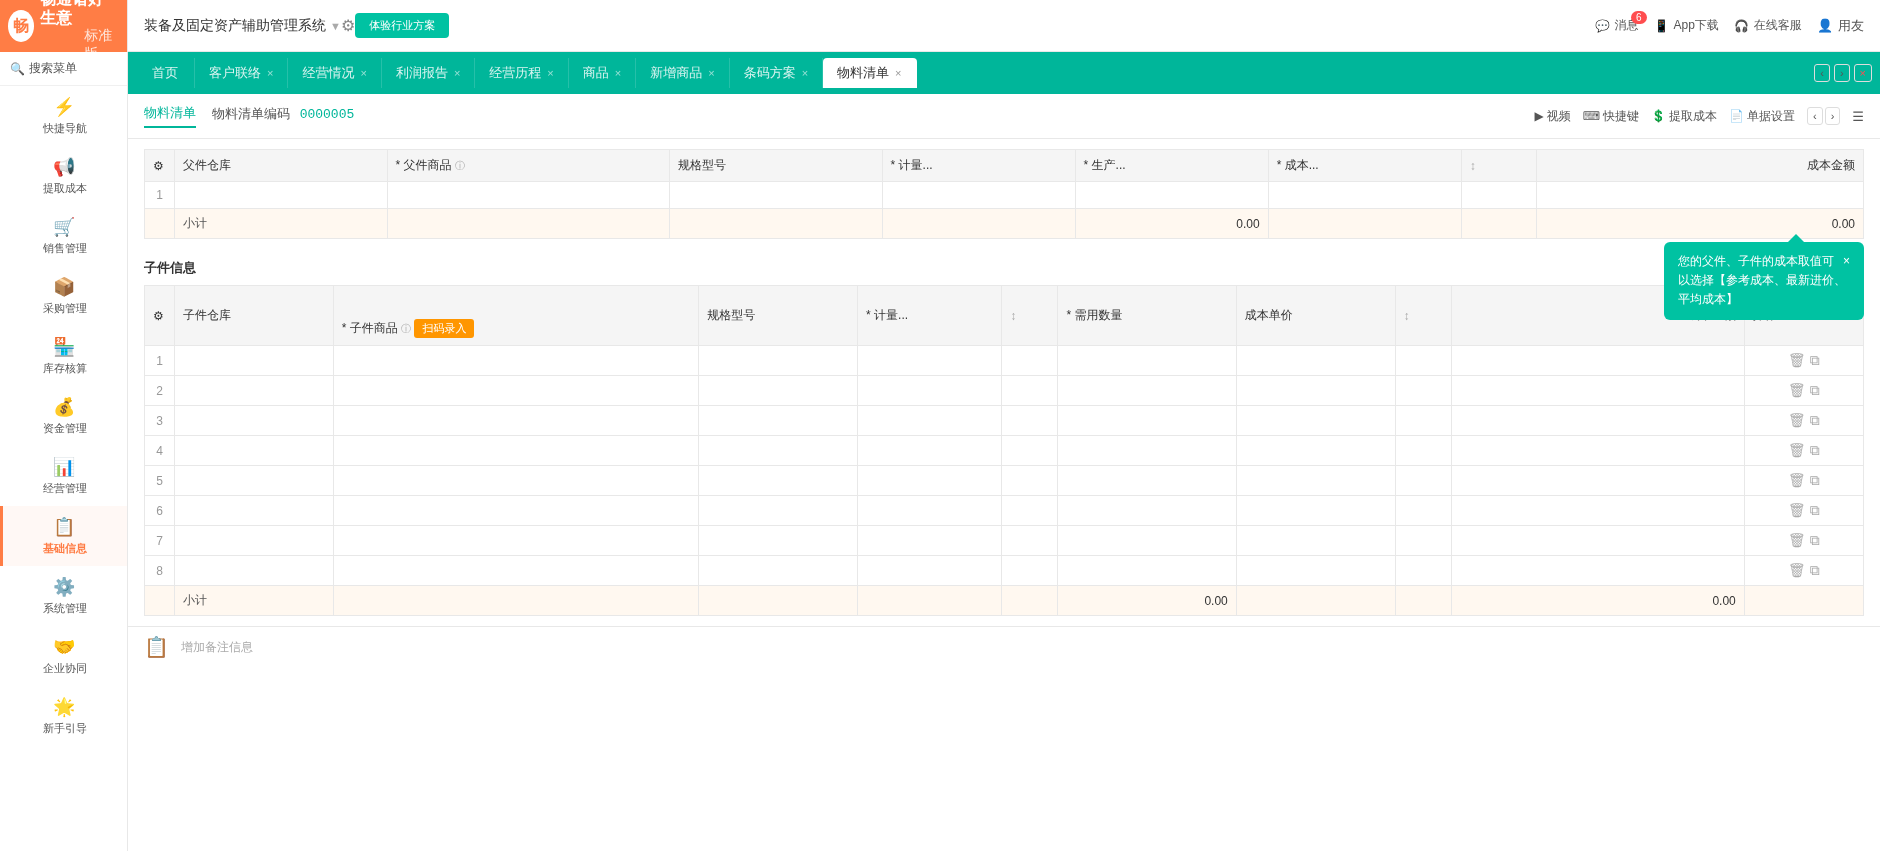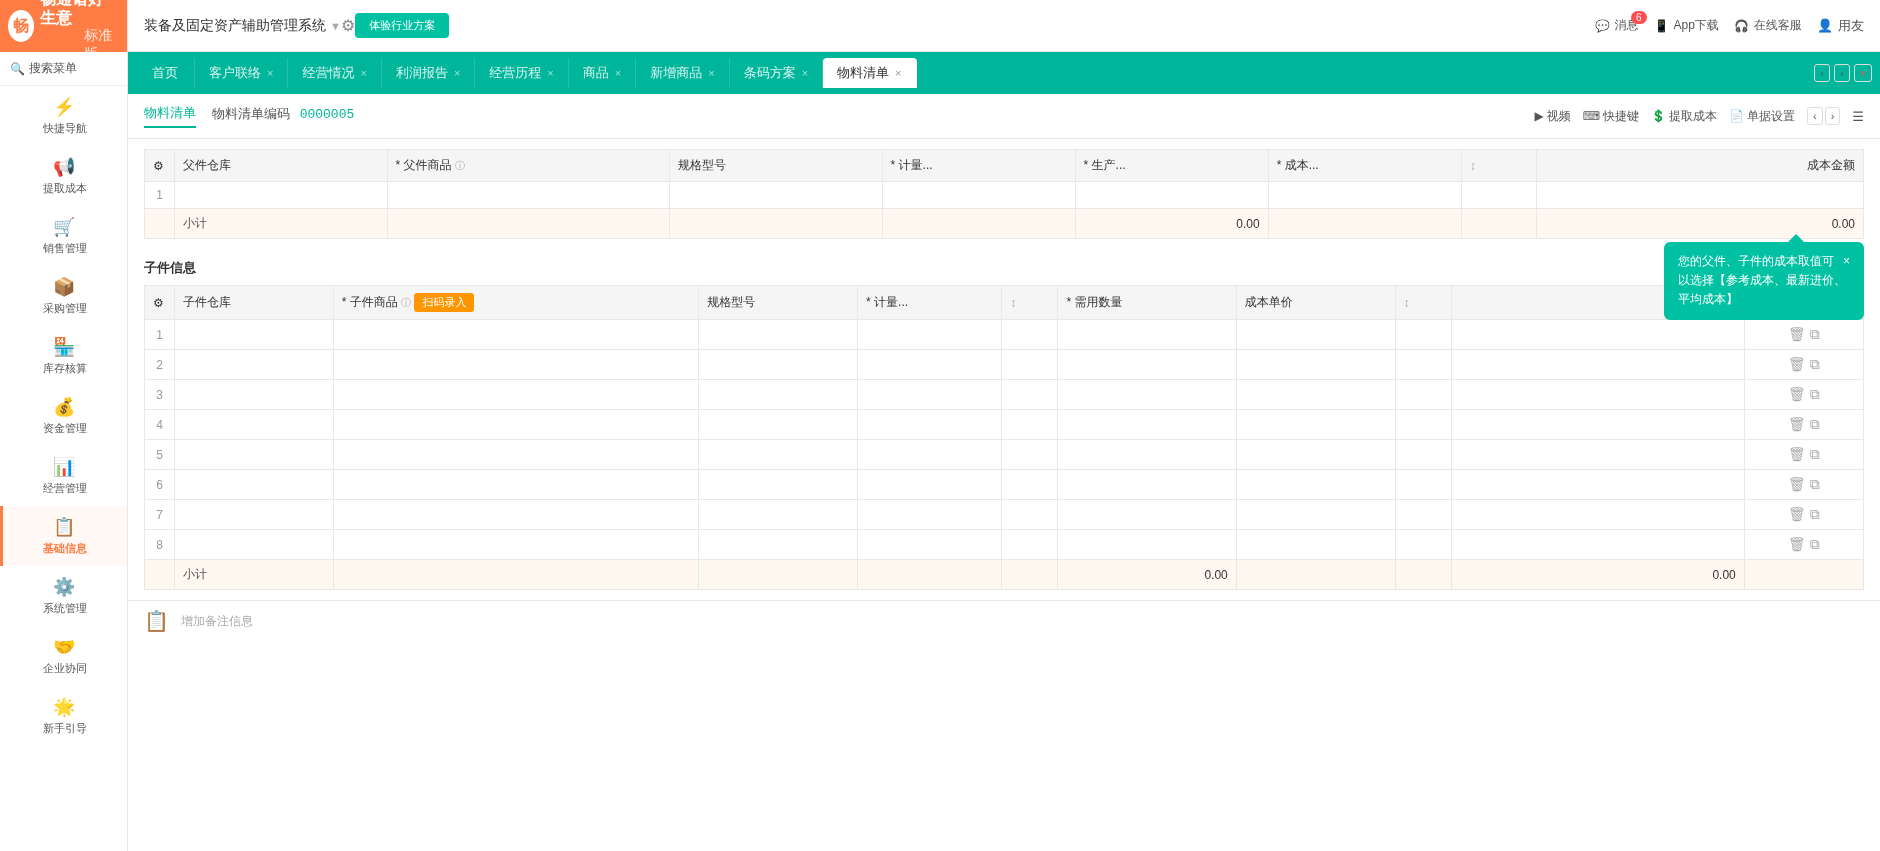--- a/index.html
+++ b/index.html
@@ -164,20 +164,21 @@
     .data-table .amount-cell { text-align: right; color: #333; font-weight: 600; }
 
     .scan-btn {
       background: #ff9600;
       color: #fff;
       border: none;
       border-radius: 3px;
       padding: 2px 8px;
       font-size: 11px;
       cursor: pointer;
+      margin-top: 26px;
     }
 
     .col-settings { width: 30px; text-align: center; color: #aaa; }
     .action-icons { display: flex; gap: 4px; justify-content: center; }
     .action-icon { color: #aaa; cursor: pointer; font-size: 14px; }
 
     
     .tooltip-box {
       position: absolute;
       top: 148px;

